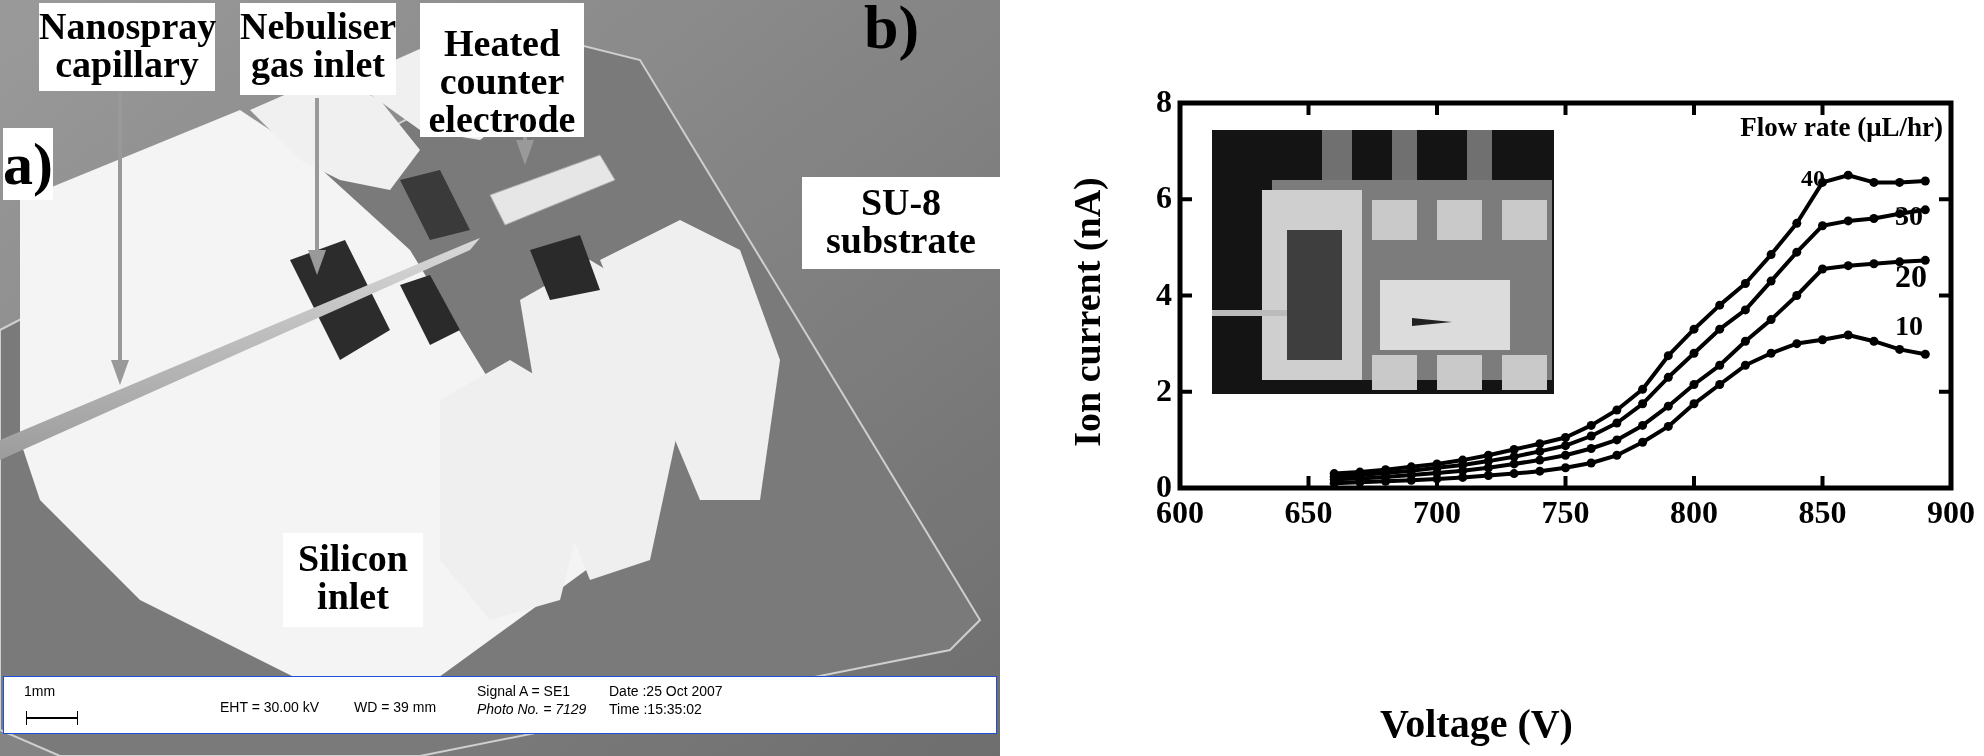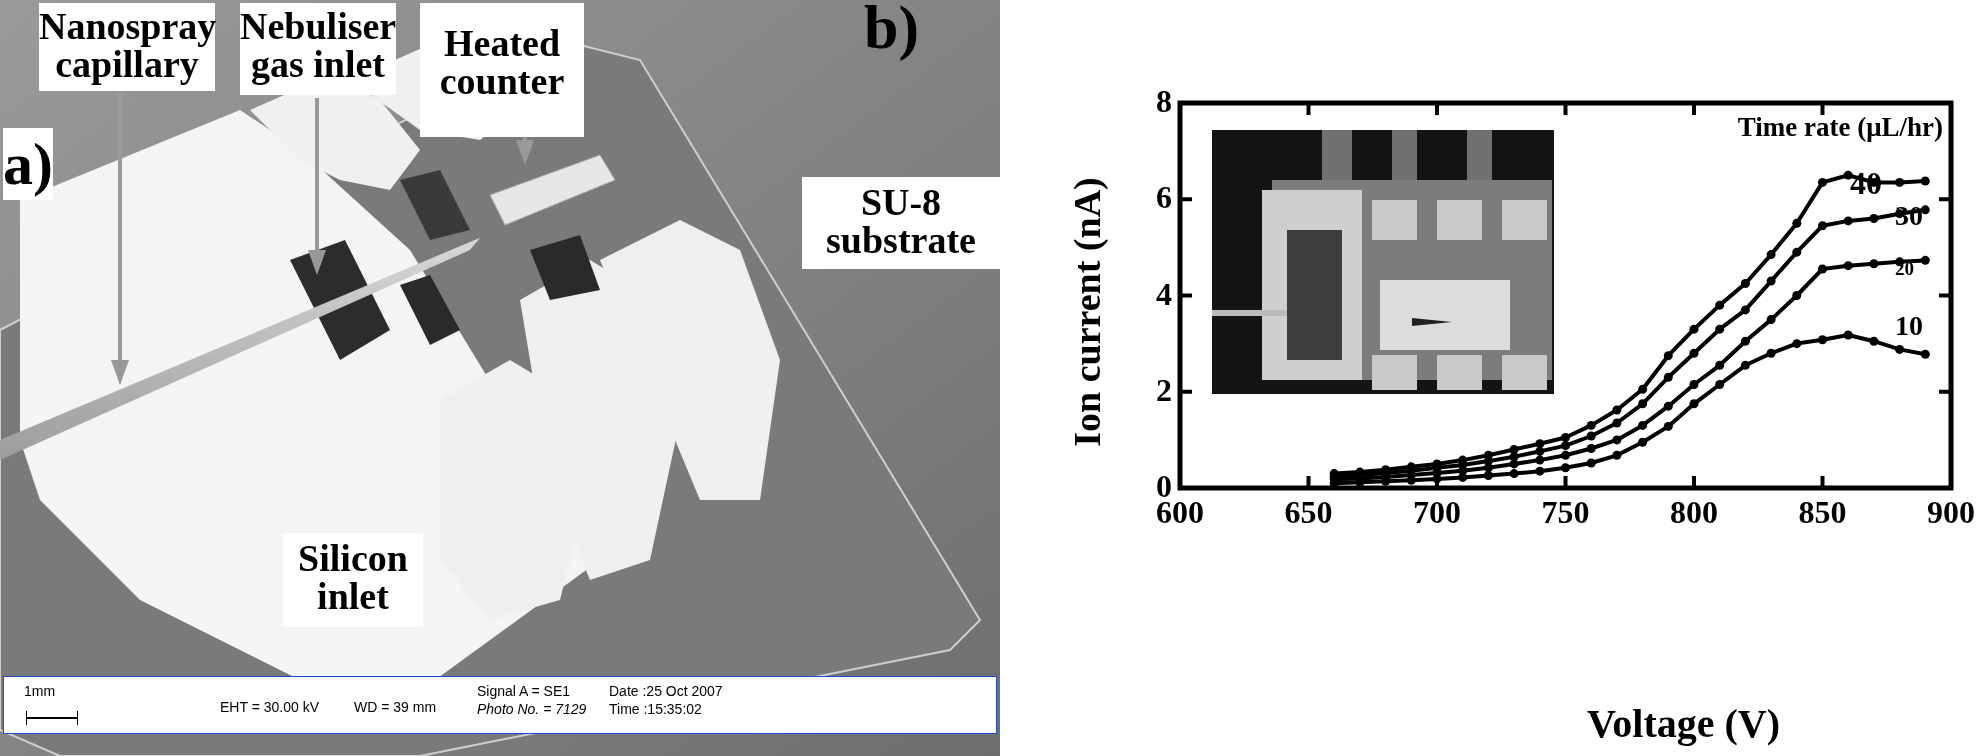--- a/index.html
+++ b/index.html
@@ -67,20 +67,21 @@
     <div>Nanospray</div>
     <div>capillary</div>
   </div>
   <div class="label-box lbl-big" style="left:240px; top:3px; width:156px; height:92px; padding-top:4px; box-sizing:border-box;">
     <div>Nebuliser</div>
     <div>gas inlet</div>
   </div>
   <div class="label-box lbl-big" style="left:420px; top:3px; width:164px; height:134px; padding-top:21px; box-sizing:border-box;">
     <div>Heated</div>
     <div>counter</div>
+    <div>electrode</div>
   </div>
   <div class="label-box lbl-big" style="left:802px; top:177px; width:198px; height:92px; padding-top:6px; box-sizing:border-box;">
     <div>SU-8</div>
     <div>substrate</div>
   </div>
   <div class="label-box lbl-big" style="left:283px; top:533px; width:140px; height:94px; padding-top:6px; box-sizing:border-box;">
     <div>Silicon</div>
     <div>inlet</div>
   </div>
 
@@ -265,19 +266,19 @@
     <div style="position: absolute; top: 494px; width: 80px; text-align: center; font-size: 32px; font-weight: bold; font-family: &quot;Liberation Serif&quot;, serif; left: 1782.5px;">850</div>
     <div style="position: absolute; top: 494px; width: 80px; text-align: center; font-size: 32px; font-weight: bold; font-family: &quot;Liberation Serif&quot;, serif; left: 1911px;">900</div>
   </div>
 <div id="ytick-labels">
     <div style="position: absolute; left: 1140px; width: 32px; text-align: right; font-size: 32px; font-weight: bold; font-family: &quot;Liberation Serif&quot;, serif; top: 468px;">0</div>
     <div style="position: absolute; left: 1140px; width: 32px; text-align: right; font-size: 32px; font-weight: bold; font-family: &quot;Liberation Serif&quot;, serif; top: 371.75px;">2</div>
     <div style="position: absolute; left: 1140px; width: 32px; text-align: right; font-size: 32px; font-weight: bold; font-family: &quot;Liberation Serif&quot;, serif; top: 275.5px;">4</div>
     <div style="position: absolute; left: 1140px; width: 32px; text-align: right; font-size: 32px; font-weight: bold; font-family: &quot;Liberation Serif&quot;, serif; top: 179.25px;">6</div>
     <div style="position: absolute; left: 1140px; width: 32px; text-align: right; font-size: 32px; font-weight: bold; font-family: &quot;Liberation Serif&quot;, serif; top: 83px;">8</div>
   </div>
-<div style="position:absolute; left:1380px; top:700px; width:400px; text-align:right; font-size:40px; font-weight:bold; font-family:'Liberation Serif', serif;">Voltage (V)</div>
+<div style="position:absolute; left:1380px; top:700px; width:400px; text-align:left; font-size:40px; font-weight:bold; font-family:'Liberation Serif', serif;">Voltage (V)</div>
 <div style="position:absolute; left:925px; top:290px; width:340px; text-align:center; font-size:38px; font-weight:bold; font-family:'Liberation Serif', serif; transform:rotate(-90deg); transform-origin:50% 50%; left:917px;">Ion current (nA)</div>
-<div style="position:absolute; left:1706px; top:112px; width:237px; text-align:right; font-size:27px; font-weight:bold; font-family:'Liberation Serif', serif;">Time rate (μL/hr)</div>
-<div style="position:absolute; left:1850px; top:165px; font-size:32px; font-weight:bold; font-family:'Liberation Serif', serif;">40</div>
+<div style="position:absolute; left:1706px; top:112px; width:237px; text-align:right; font-size:27px; font-weight:bold; font-family:'Liberation Serif', serif;">Flow rate (μL/hr)</div>
+<div style="position:absolute; left:1801px; top:165px; font-size:24px; font-weight:bold; font-family:'Liberation Serif', serif;">40</div>
 <div style="position:absolute; left:1895px; top:200px; font-size:28px; font-weight:bold; font-family:'Liberation Serif', serif;">30</div>
-<div style="position:absolute; left:1895px; top:258px; font-size:19px; font-weight:bold; font-family:'Liberation Serif', serif;">20</div>
+<div style="position:absolute; left:1895px; top:258px; font-size:32px; font-weight:bold; font-family:'Liberation Serif', serif;">20</div>
 <div style="position:absolute; left:1895px; top:310px; font-size:28px; font-weight:bold; font-family:'Liberation Serif', serif;">10</div>
 
 </body></html>

